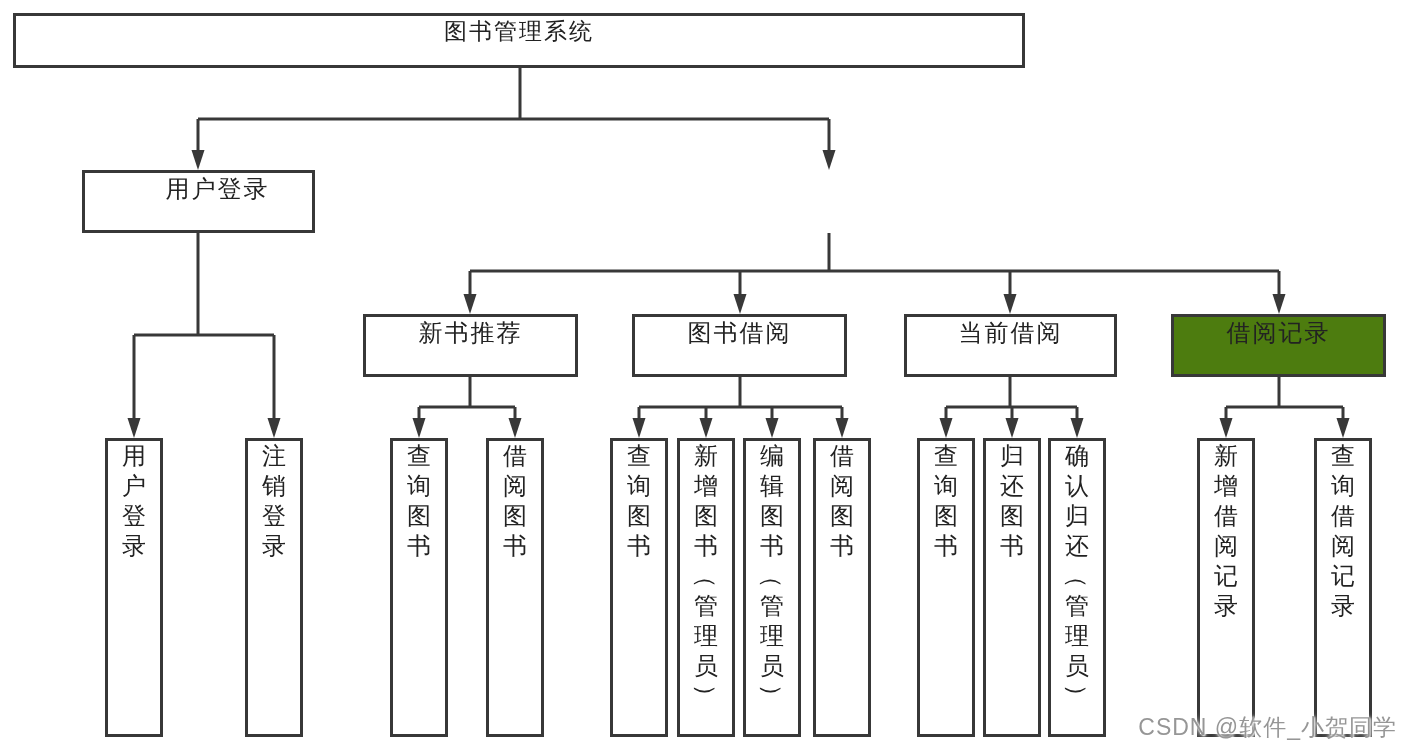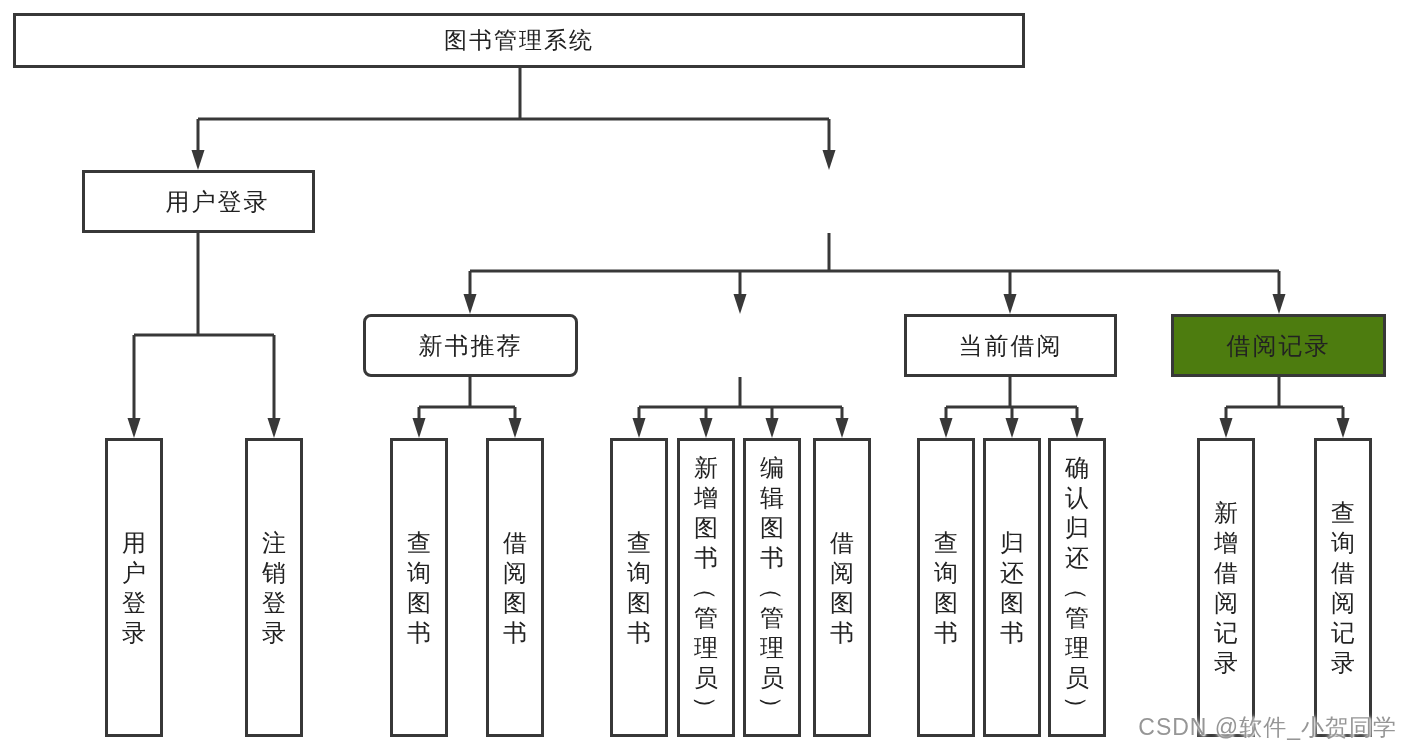--- a/index.html
+++ b/index.html
@@ -10,21 +10,21 @@
     font-family:"Liberation Sans", sans-serif;
     overflow:hidden;
   }
   #connectors{position:absolute;left:0;top:0;z-index:1;}
   #nodes{position:absolute;left:0;top:0;width:100%;height:100%;z-index:2;}
   .node{
     position:absolute;
     background:#ffffff;
     border:3px solid #383838;
     box-sizing:border-box;
-    display:flex;align-items:center;justify-content:center;
+    display:flex;align-items:flex-start;justify-content:center;
     color:#222222;
   }
   .node.horizontal .lbl{
     letter-spacing:2px;
     white-space:nowrap;
   }
   .node.vertical .lbl{
     display:flex;flex-direction:column;align-items:center;justify-content:center;
   }
   .node.vertical .lbl span{
@@ -73,22 +73,25 @@
       <polygon points="1226,438 1219.5,418 1232.5,418" fill="#383838"></polygon>
       <polygon points="1343,438 1336.5,418 1349.5,418" fill="#383838"></polygon>
     </svg>
   <div id="nodes">
       <div class="node horizontal" style="left: 13px; top: 13px; width: 1012px; height: 55px; border-color: rgb(56, 56, 56); background: rgb(255, 255, 255); color: rgb(34, 34, 34);">
         <div class="lbl" style="font-size: 23px;">图书管理系统</div>
       </div>
       <div class="node horizontal" style="left: 82px; top: 170px; width: 233px; height: 63px; border-color: rgb(56, 56, 56); background: rgb(255, 255, 255); color: rgb(34, 34, 34); padding-left: 38px;">
         <div class="lbl" style="font-size: 24px;">用户登录</div>
       </div>
-      <div class="node horizontal" style="left: 363px; top: 314px; width: 215px; height: 63px; border-color: rgb(56, 56, 56); background: rgb(255, 255, 255); color: rgb(34, 34, 34); border-radius: 8px;">
+      <div class="node horizontal" style="left: 363px; top: 314px; width: 215px; height: 63px; border-color: rgb(56, 56, 56); background: rgb(255, 255, 255); color: rgb(34, 34, 34);">
         <div class="lbl" style="font-size: 24px;">新书推荐</div>
+      </div>
+      <div class="node horizontal" style="left: 632px; top: 314px; width: 215px; height: 63px; border-color: rgb(56, 56, 56); background: rgb(255, 255, 255); color: rgb(34, 34, 34);">
+        <div class="lbl" style="font-size: 24px;">图书借阅</div>
       </div>
       <div class="node horizontal" style="left: 904px; top: 314px; width: 213px; height: 63px; border-color: rgb(56, 56, 56); background: rgb(255, 255, 255); color: rgb(34, 34, 34);">
         <div class="lbl" style="font-size: 24px;">当前借阅</div>
       </div>
       <div class="node horizontal" style="left: 1171px; top: 314px; width: 215px; height: 63px; border-color: rgb(56, 56, 56); background: #4d7c0f; color: rgb(34, 34, 34);">
         <div class="lbl" style="font-size: 24px;">借阅记录</div>
       </div>
       <div class="node vertical" style="left: 105px; top: 438px; width: 58px; height: 299px; border-color: rgb(56, 56, 56); background: rgb(255, 255, 255); color: rgb(34, 34, 34);">
         <div class="lbl">
           <span>用</span>

